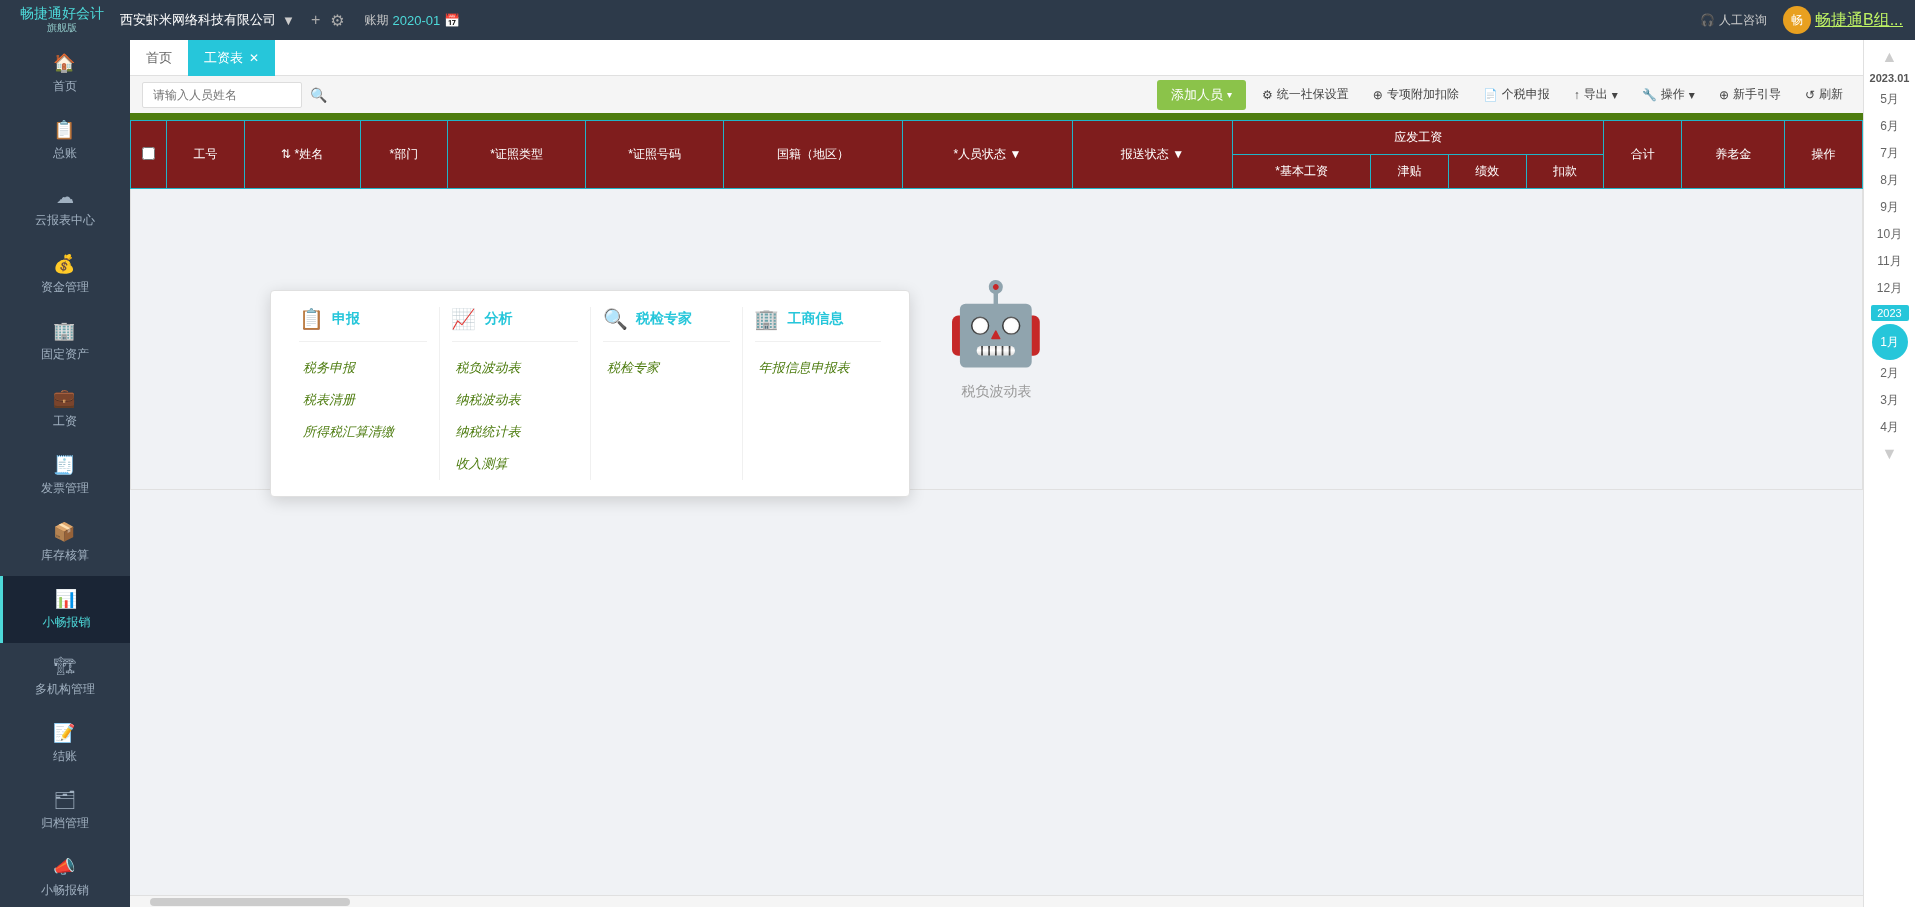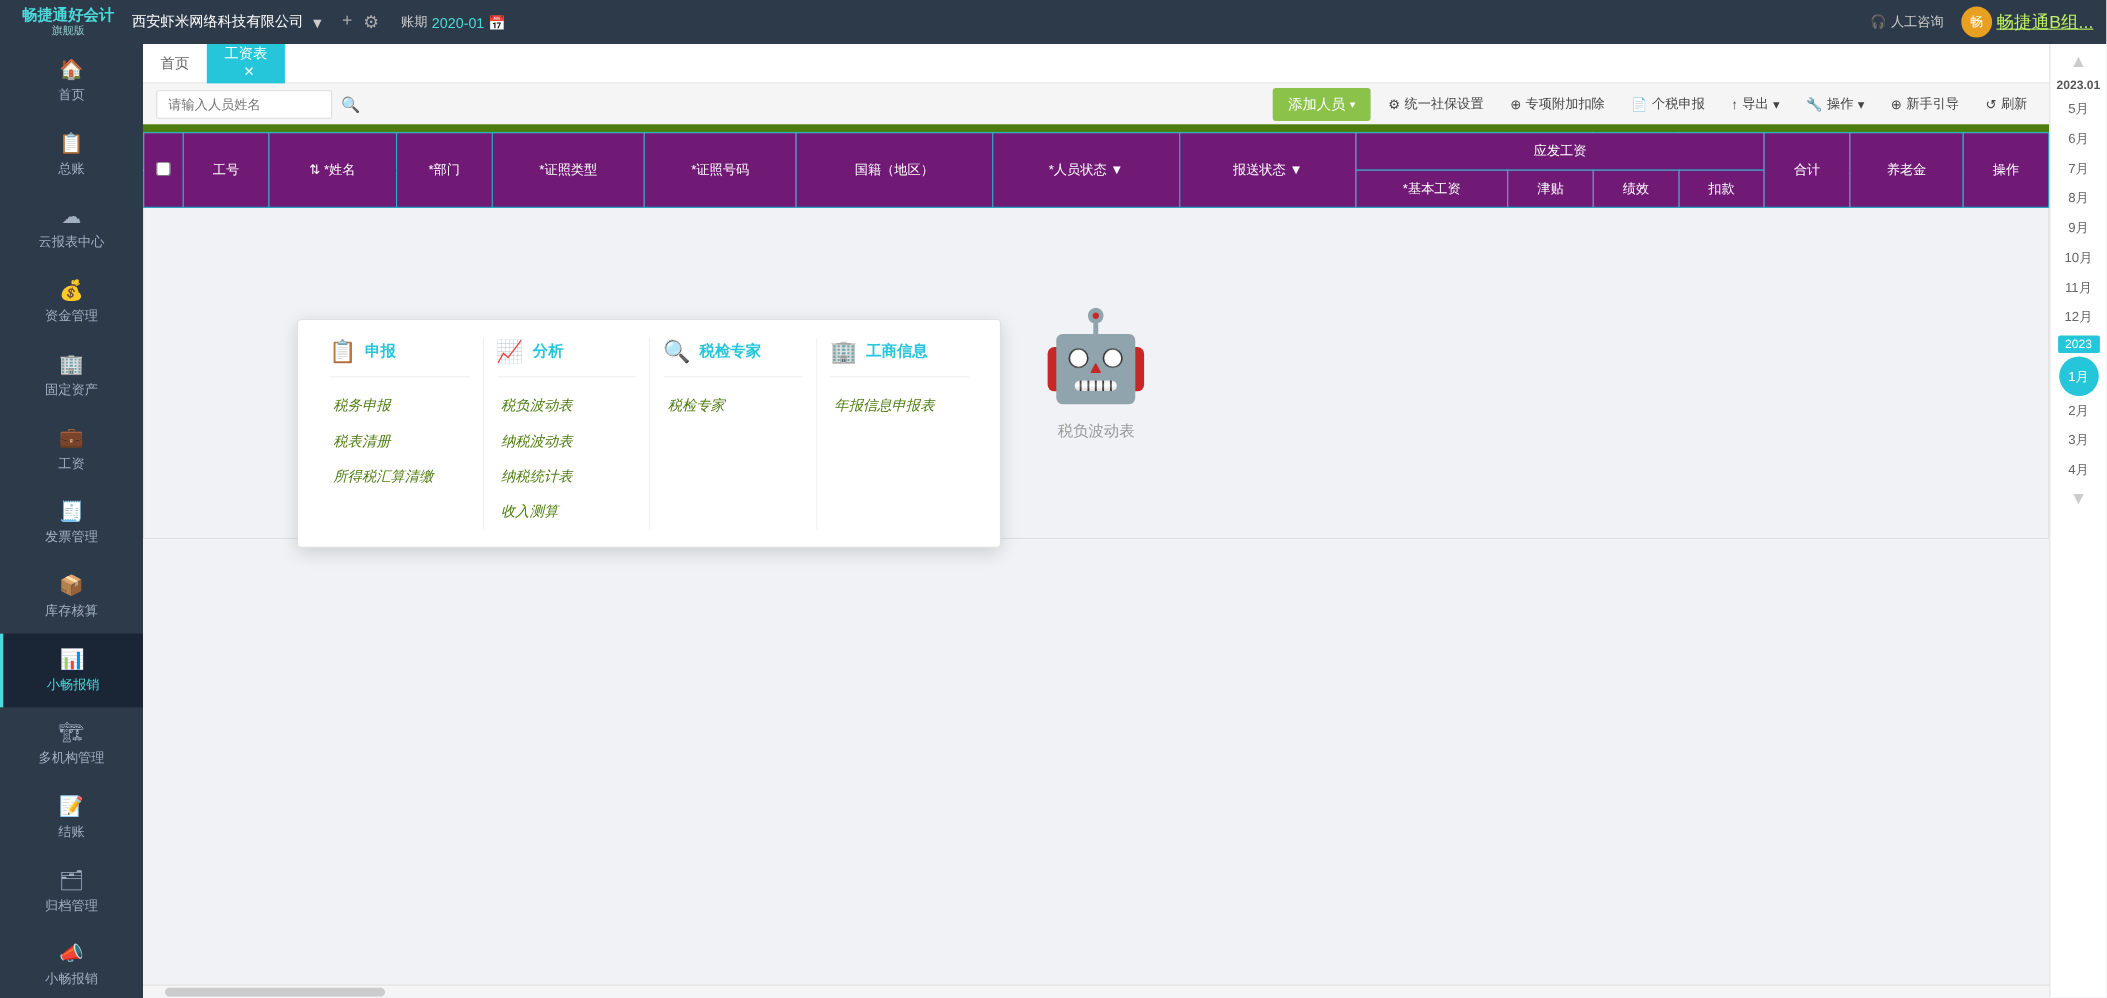--- a/index.html
+++ b/index.html
@@ -17,21 +17,21 @@
     .top-bar-logo {
       width: 100px;
       display: flex;
       flex-direction: column;
       align-items: center;
       justify-content: center;
     }
     .logo-text {
       color: #4dd9d9;
       font-size: 14px;
-      font-weight: bold;
+      font-weight: normal;
       line-height: 1.2;
     }
     .logo-sub {
       color: #8ec5c5;
       font-size: 10px;
     }
     .company-selector {
       display: flex;
       align-items: center;
       color: #fff;
@@ -166,21 +166,20 @@
       display: flex;
       align-items: center;
       padding: 0 16px;
       font-size: 13px;
       cursor: pointer;
       color: #666;
     }
     .tab.active {
       background: #26c6da;
       color: #fff;
-      flex-direction: column;
     }
     .tab-close {
       margin-left: 6px;
       font-size: 12px;
       color: #fff;
     }
 
     
     .toolbar-area {
       height: 44px;
@@ -242,21 +241,21 @@
       flex: 1;
       overflow: auto;
       position: relative;
     }
     .data-table {
       width: 100%;
       border-collapse: collapse;
       font-size: 12px;
     }
     .data-table th {
-      background: #701a75;
+      background: #7f1d1d;
       color: #fff;
       padding: 8px 6px;
       text-align: center;
       border: 1px solid #20b5c8;
       white-space: nowrap;
       font-weight: normal;
     }
     .data-table td {
       padding: 8px 6px;
       text-align: center;

